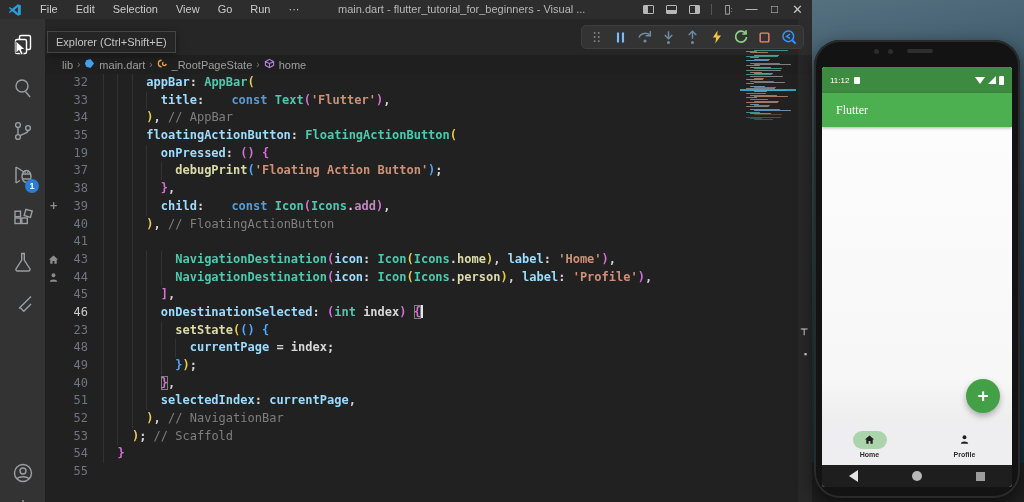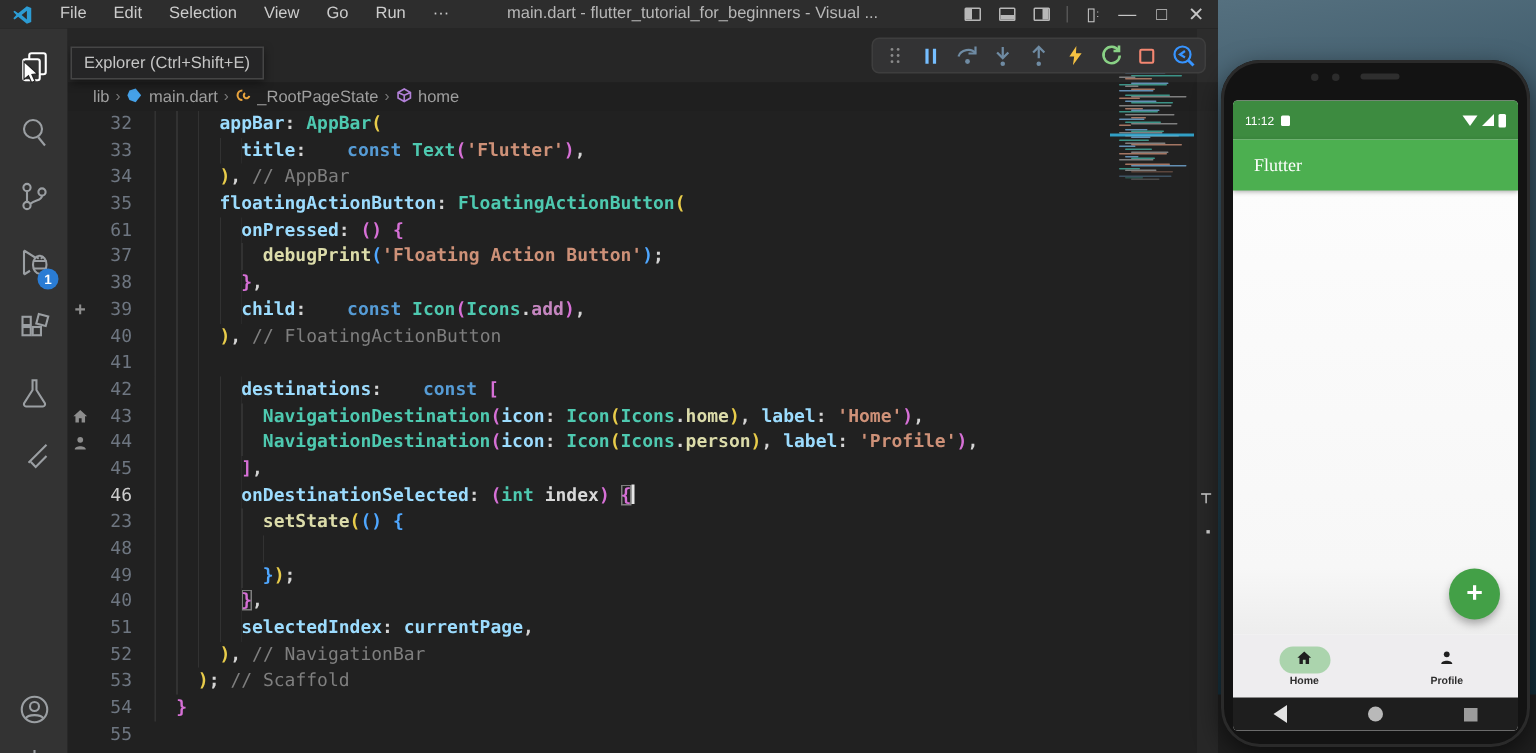--- a/index.html
+++ b/index.html
@@ -308,38 +308,37 @@
             </svg></span>
           <span>home</span>
         </span>
       </div>
 
     <div id="code">
         <div class="code-line"><span class="g-ico"></span><span class="lnum">32</span><span class="indent-sp" style="width: 6ch;"></span><span><span class="tk-pr">appBar</span><span class="tk-p">: </span><span class="tk-cls">AppBar</span><span class="tk-y">(</span></span></div>
         <div class="code-line"><span class="g-ico"></span><span class="lnum">33</span><span class="indent-sp" style="width: 8ch;"></span><span><span class="tk-pr">title</span><span class="tk-p">: </span><span class="tk-kw">const</span><span class="tk-p"> </span><span class="tk-cls">Text</span><span class="tk-m">(</span><span class="tk-str">'Flutter'</span><span class="tk-m">)</span><span class="tk-p">,</span></span></div>
         <div class="code-line"><span class="g-ico"></span><span class="lnum">34</span><span class="indent-sp" style="width: 6ch;"></span><span><span class="tk-y">)</span><span class="tk-p">,</span><span class="tk-cmt"> // AppBar</span></span></div>
         <div class="code-line"><span class="g-ico"></span><span class="lnum">35</span><span class="indent-sp" style="width: 6ch;"></span><span><span class="tk-pr">floatingActionButton</span><span class="tk-p">: </span><span class="tk-cls">FloatingActionButton</span><span class="tk-y">(</span></span></div>
-        <div class="code-line"><span class="g-ico"></span><span class="lnum">61</span><span class="indent-sp" style="width: 8ch;"></span><span><span class="tk-pr">onPressed</span><span class="tk-p">: </span><span class="tk-m">()</span><span class="tk-p"> </span><span class="tk-m">{</span></span></div>
+        <div class="code-line"><span class="g-ico"></span><span class="lnum">19</span><span class="indent-sp" style="width: 8ch;"></span><span><span class="tk-pr">onPressed</span><span class="tk-p">: </span><span class="tk-m">()</span><span class="tk-p"> </span><span class="tk-m">{</span></span></div>
         <div class="code-line"><span class="g-ico"></span><span class="lnum">37</span><span class="indent-sp" style="width: 10ch;"></span><span><span class="tk-fn">debugPrint</span><span class="tk-bl">(</span><span class="tk-str">'Floating Action Button'</span><span class="tk-bl">)</span><span class="tk-p">;</span></span></div>
         <div class="code-line"><span class="g-ico"></span><span class="lnum">38</span><span class="indent-sp" style="width: 8ch;"></span><span><span class="tk-m">}</span><span class="tk-p">,</span></span></div>
         <div class="code-line"><span class="g-ico"><span style="font-size:12px;color:#8d8d8d;font-weight:bold">+</span></span><span class="lnum">39</span><span class="indent-sp" style="width: 8ch;"></span><span><span class="tk-pr">child</span><span class="tk-p">: </span><span class="tk-kw">const</span><span class="tk-p"> </span><span class="tk-cls">Icon</span><span class="tk-m">(</span><span class="tk-cls">Icons</span><span class="tk-p">.</span><span class="tk-pk">add</span><span class="tk-m">)</span><span class="tk-p">,</span></span></div>
         <div class="code-line"><span class="g-ico"></span><span class="lnum">40</span><span class="indent-sp" style="width: 6ch;"></span><span><span class="tk-y">)</span><span class="tk-p">,</span><span class="tk-cmt"> // FloatingActionButton</span></span></div>
         <div class="code-line"><span class="g-ico"></span><span class="lnum">41</span><span class="indent-sp" style="width: 6ch;"></span></div>
-        <div class="code-line"><span class="g-ico"></span><span class="lnum">42</span><span class="indent-sp" style="width: 8ch;"></span><span><span class="tk-pr">destinations</span><span class="tk-p">: </span><span class="tk-kw">const</span><span class="tk-p"> </span><span class="tk-m">[</span></span></div>
         <div class="code-line"><span class="g-ico"><svg width="11" height="11" viewBox="0 0 24 24">
               <path d="M12 3 L22 12 H19 V21 H14 V15 H10 V21 H5 V12 H2 Z"></path>
             </svg></span><span class="lnum">43</span><span class="indent-sp" style="width: 10ch;"></span><span><span class="tk-cls">NavigationDestination</span><span class="tk-m">(</span><span class="tk-pr">icon</span><span class="tk-p">: </span><span class="tk-cls">Icon</span><span class="tk-y">(</span><span class="tk-cls">Icons</span><span class="tk-p">.</span><span class="tk-yf">home</span><span class="tk-y">)</span><span class="tk-p">, </span><span class="tk-pr">label</span><span class="tk-p">: </span><span class="tk-str">'Home'</span><span class="tk-m">)</span><span class="tk-p">,</span></span></div>
         <div class="code-line"><span class="g-ico"><svg width="11" height="11" viewBox="0 0 24 24">
               <circle cx="12" cy="7" r="4.2"></circle>
               <path d="M4 21 C4 15 20 15 20 21 Z"></path>
             </svg></span><span class="lnum">44</span><span class="indent-sp" style="width: 10ch;"></span><span><span class="tk-cls">NavigationDestination</span><span class="tk-m">(</span><span class="tk-pr">icon</span><span class="tk-p">: </span><span class="tk-cls">Icon</span><span class="tk-y">(</span><span class="tk-cls">Icons</span><span class="tk-p">.</span><span class="tk-yf">person</span><span class="tk-y">)</span><span class="tk-p">, </span><span class="tk-pr">label</span><span class="tk-p">: </span><span class="tk-str">'Profile'</span><span class="tk-m">)</span><span class="tk-p">,</span></span></div>
         <div class="code-line"><span class="g-ico"></span><span class="lnum">45</span><span class="indent-sp" style="width: 8ch;"></span><span><span class="tk-m">]</span><span class="tk-p">,</span></span></div>
         <div class="code-line active"><span class="g-ico"></span><span class="lnum">46</span><span class="indent-sp" style="width: 8ch;"></span><span><span class="tk-pr">onDestinationSelected</span><span class="tk-p">: </span><span class="tk-m">(</span><span class="tk-ty">int</span><span class="tk-p"> </span><span class="tk-wb">index</span><span class="tk-m">)</span><span class="tk-p"> </span><span class="tk-m tk-box">{</span><span class="caret"></span></span></div>
         <div class="code-line"><span class="g-ico"></span><span class="lnum">23</span><span class="indent-sp" style="width: 10ch;"></span><span><span class="tk-fn">setState</span><span class="tk-y">(</span><span class="tk-bl">()</span><span class="tk-p"> </span><span class="tk-bl">{</span></span></div>
-        <div class="code-line"><span class="g-ico"></span><span class="lnum">48</span><span class="indent-sp" style="width: 12ch;"></span></div>
+        <div class="code-line"><span class="g-ico"></span><span class="lnum">48</span><span class="indent-sp" style="width: 12ch;"></span><span><span class="tk-vb">currentPage</span><span class="tk-p"> = </span><span class="tk-wb">index</span><span class="tk-p">;</span></span></div>
         <div class="code-line"><span class="g-ico"></span><span class="lnum">49</span><span class="indent-sp" style="width: 10ch;"></span><span><span class="tk-bl">}</span><span class="tk-y">)</span><span class="tk-p">;</span></span></div>
         <div class="code-line"><span class="g-ico"></span><span class="lnum">40</span><span class="indent-sp" style="width: 8ch;"></span><span><span class="tk-m tk-box">}</span><span class="tk-p">,</span></span></div>
         <div class="code-line"><span class="g-ico"></span><span class="lnum">51</span><span class="indent-sp" style="width: 8ch;"></span><span><span class="tk-pr">selectedIndex</span><span class="tk-p">: </span><span class="tk-vb">currentPage</span><span class="tk-p">,</span></span></div>
         <div class="code-line"><span class="g-ico"></span><span class="lnum">52</span><span class="indent-sp" style="width: 6ch;"></span><span><span class="tk-y">)</span><span class="tk-p">,</span><span class="tk-cmt"> // NavigationBar</span></span></div>
         <div class="code-line"><span class="g-ico"></span><span class="lnum">53</span><span class="indent-sp" style="width: 4ch;"></span><span><span class="tk-y">)</span><span class="tk-p">;</span><span class="tk-cmt"> // Scaffold</span></span></div>
         <div class="code-line"><span class="g-ico"></span><span class="lnum">54</span><span class="indent-sp" style="width: 2ch;"></span><span><span class="tk-m">}</span></span></div>
         <div class="code-line"><span class="g-ico"></span><span class="lnum">55</span><span class="indent-sp" style="width: 0ch;"></span><span></span></div>
       </div>
 
     <div id="minimap">

